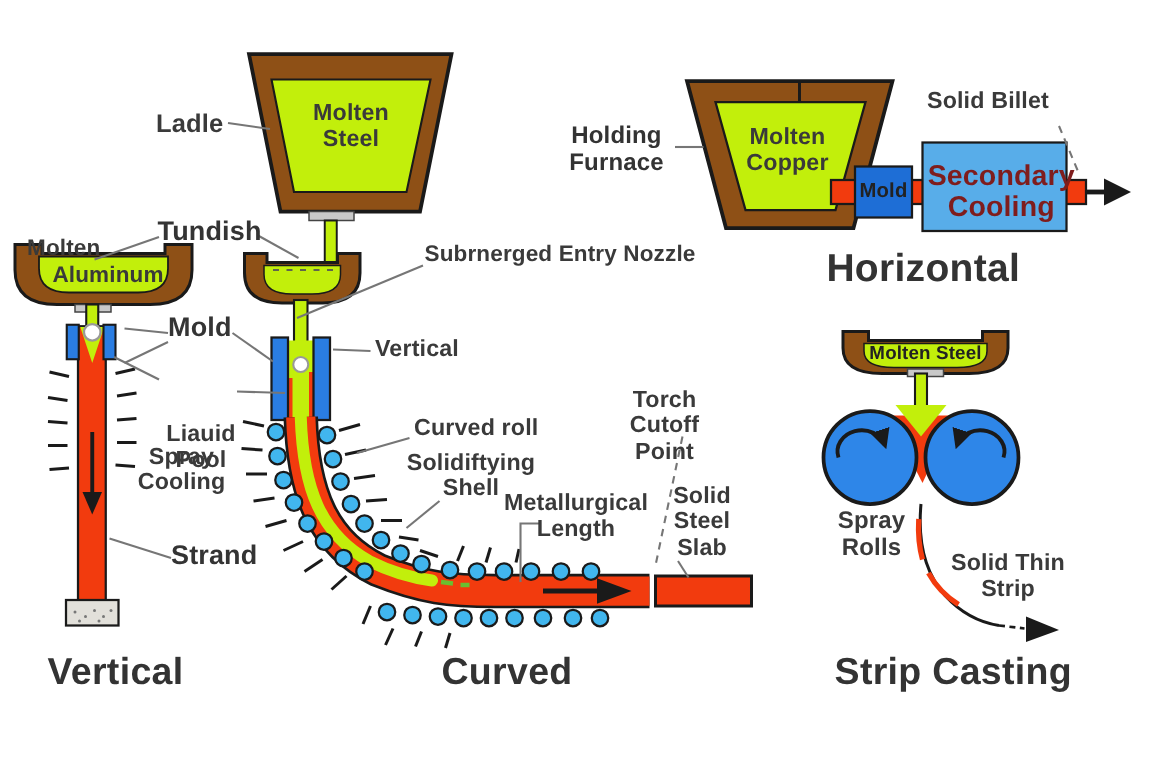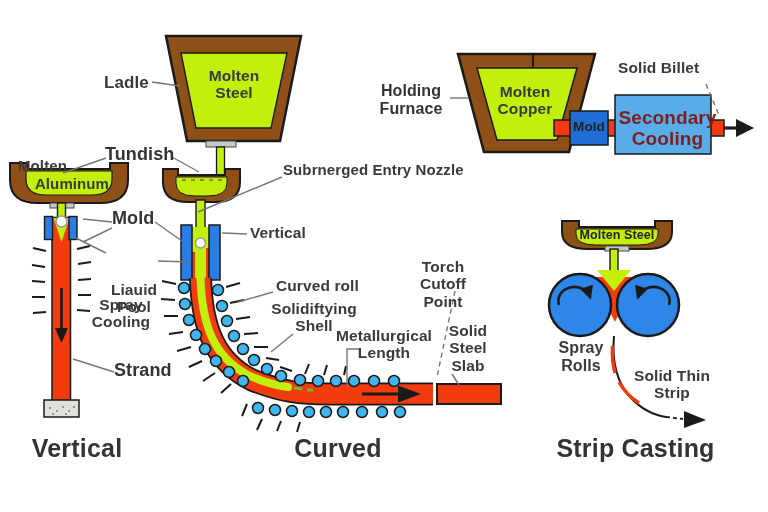--- a/index.html
+++ b/index.html
@@ -241,20 +241,21 @@
 <div class="lbl title c" style="left:282px;top:434px;width:112px;">Curved</div>
 
 <div class="lbl c" style="left:374px;top:82px;width:74px;font-size:16px;font-weight:800;color:#333;">Holding
 Furnace</div>
 <div class="lbl c" style="left:486px;top:83px;width:78px;font-size:15.5px;font-weight:700;">Molten
 Copper</div>
 <div class="lbl" style="left:618px;top:59px;font-size:15.5px;">Solid Billet</div>
 <div class="lbl c" style="left:570px;top:119px;width:38px;font-size:13.5px;color:#222;">Mold</div>
 <div class="lbl c" style="left:615px;top:107px;width:105px;font-size:19px;color:#7f1d1d;">Secondary
 Cooling</div>
+<div class="lbl title c" style="left:543px;top:164px;width:145px;font-size:26px;">Horizontal</div>
 
 <div class="lbl c" style="left:574px;top:228px;width:86px;font-size:12.5px;font-weight:700;color:#222;">Molten Steel</div>
 <div class="lbl c" style="left:548px;top:339px;width:66px;font-size:16px;">Spray
 Rolls</div>
 <div class="lbl c" style="left:622px;top:367px;width:100px;font-size:15.5px;">Solid Thin
 Strip</div>
 <div class="lbl title c" style="left:548px;top:434px;width:175px;">Strip Casting</div>
 
 </div>
 

